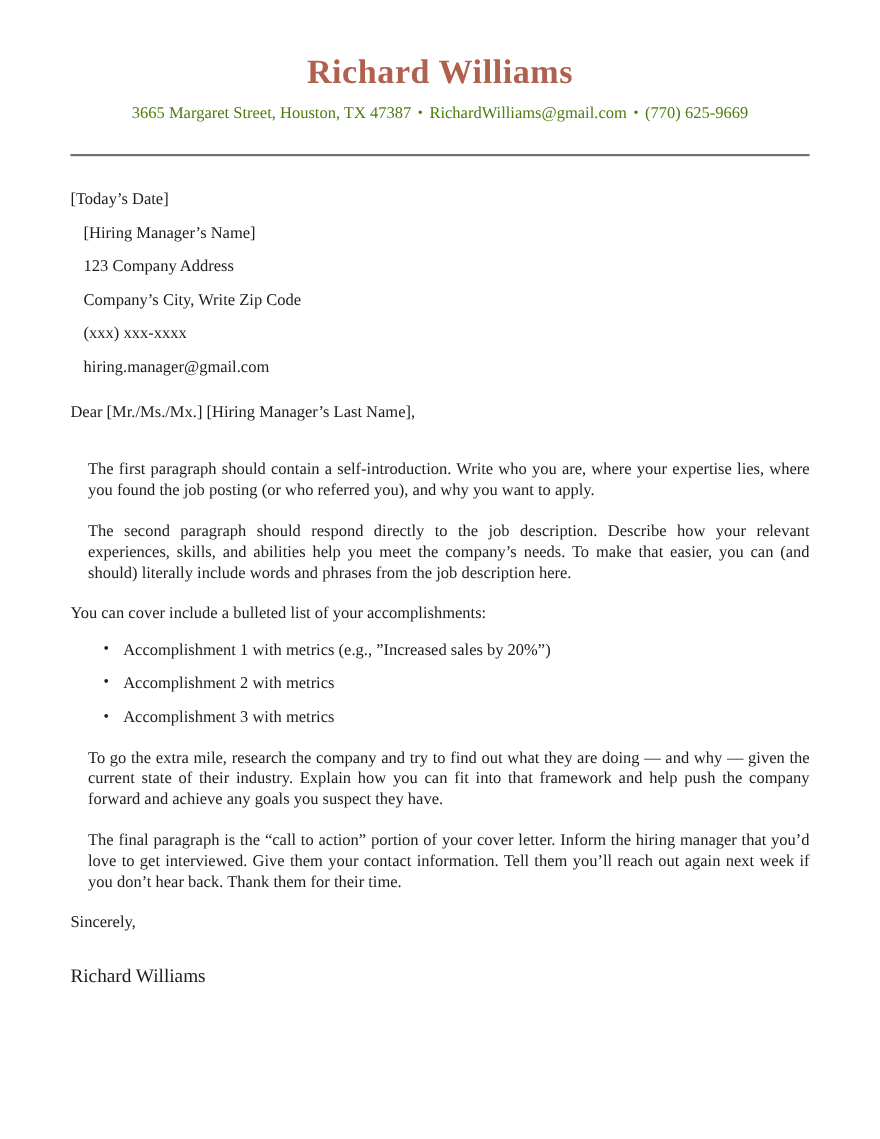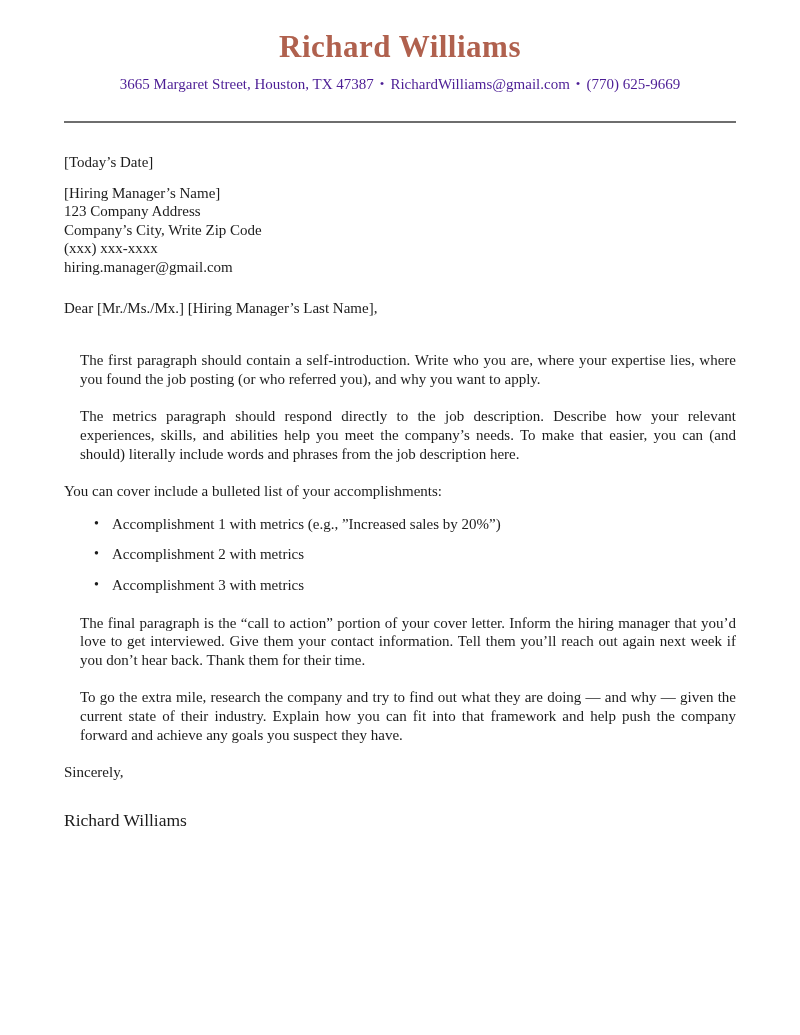--- a/index.html
+++ b/index.html
@@ -8,37 +8,37 @@
     background: #ffffff;
   }
   .page {
     position: relative;
     width: 800px;
     height: 1035px;
     background: #ffffff;
     font-family: "Liberation Serif", "DejaVu Serif", serif;
     color: #1c1c1c;
     box-sizing: border-box;
-    padding: 30px 64px 0 64px;
+    padding: 48px 64px 0 64px;
     overflow: hidden;
   }
   .doc-header {
     text-align: center;
   }
   .doc-name {
     font-size: 31px;
     font-weight: bold;
     color: #b0614e;
     letter-spacing: 0.5px;
     line-height: 1.1;
     margin: 0 0 10px 0;
   }
   .doc-contact {
     font-size: 15px;
-    color: #4c1d95;
+    color: #4d7c0f;
     margin: 12px;
     white-space: nowrap;
   }
   .contact-sep {
     display: inline-block;
     margin: 0 6px;
     font-size: 13px;
     vertical-align: 1px;
   }
   .doc-rule {
@@ -46,21 +46,21 @@
     height: 2px;
     background: #6e6e6e;
     margin: 28px 0 0 0;
   }
   .letter-body {
     margin-top: 30px;
     font-size: 15px;
     line-height: 18.6px;
   }
   .line-block p {
-    margin: 0;
+    margin: 12px;
   }
   .date-line {
     margin: 0 0 12px 0;
   }
   .recipient-block {
     margin: 0 0 22px 0;
   }
   .salutation {
     margin: 0 0 34px 0;
   }
@@ -114,42 +114,42 @@
       <p>123 Company Address</p>
       <p>Company’s City, Write Zip Code</p>
       <p>(xxx) xxx-xxxx</p>
       <p>hiring.manager@gmail.com</p>
     </div>
 
     <p class="salutation">Dear [Mr./Ms./Mx.] [Hiring Manager’s Last Name],</p>
 
     <p class="para">The first paragraph should contain a self-introduction. Write who you are, where your expertise lies, where you found the job posting (or who referred you), and why you want to apply.</p>
 
-    <p class="para">The metrics paragraph should respond directly to the job description. Describe how your relevant experiences, skills, and abilities help you meet the company’s needs. To make that easier, you can (and should) literally include words and phrases from the job description here.</p>
+    <p class="para">The second paragraph should respond directly to the job description. Describe how your relevant experiences, skills, and abilities help you meet the company’s needs. To make that easier, you can (and should) literally include words and phrases from the job description here.</p>
 
     <p class="list-intro">You can cover include a bulleted list of your accomplishments:</p>
 
     <ul class="bullet-list">
       <li class="bullet-item">
         <span class="bullet-glyph">•</span>
         <span>Accomplishment 1 with metrics (e.g., ”Increased sales by 20%”)</span>
       </li>
       <li class="bullet-item">
         <span class="bullet-glyph">•</span>
         <span>Accomplishment 2 with metrics</span>
       </li>
       <li class="bullet-item">
         <span class="bullet-glyph">•</span>
         <span>Accomplishment 3 with metrics</span>
       </li>
     </ul>
 
+    <p class="para">To go the extra mile, research the company and try to find out what they are doing — and why — given the current state of their industry. Explain how you can fit into that framework and help push the company forward and achieve any goals you suspect they have.</p>
+
     <p class="para">The final paragraph is the “call to action” portion of your cover letter. Inform the hiring manager that you’d love to get interviewed. Give them your contact information. Tell them you’ll reach out again next week if you don’t hear back. Thank them for their time.</p>
-
-    <p class="para">To go the extra mile, research the company and try to find out what they are doing — and why — given the current state of their industry. Explain how you can fit into that framework and help push the company forward and achieve any goals you suspect they have.</p>
 
     <p class="valediction">Sincerely,</p>
 
     <p class="signature">Richard Williams</p>
 
   </div>
 
 </div>
 
 </body></html>

